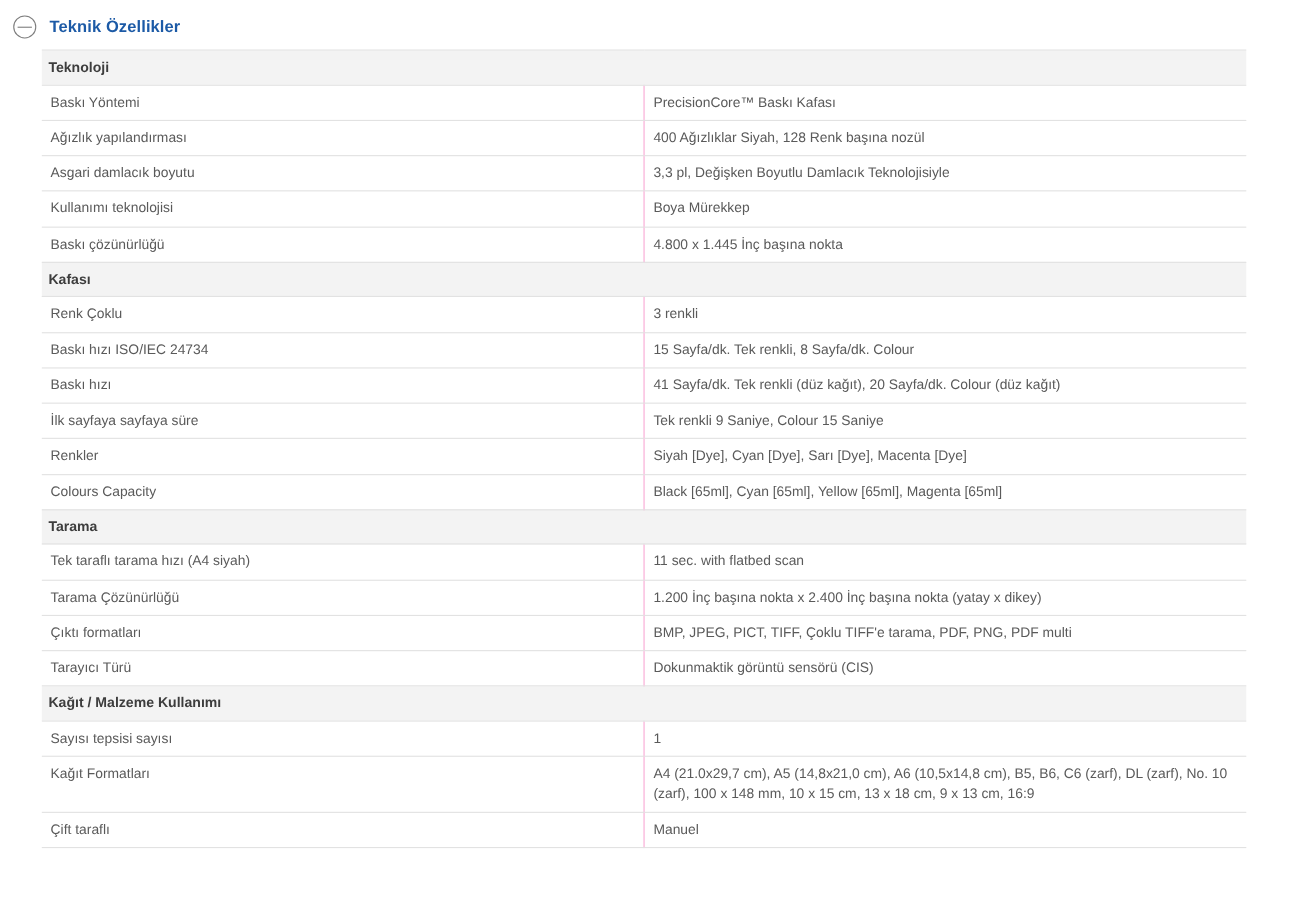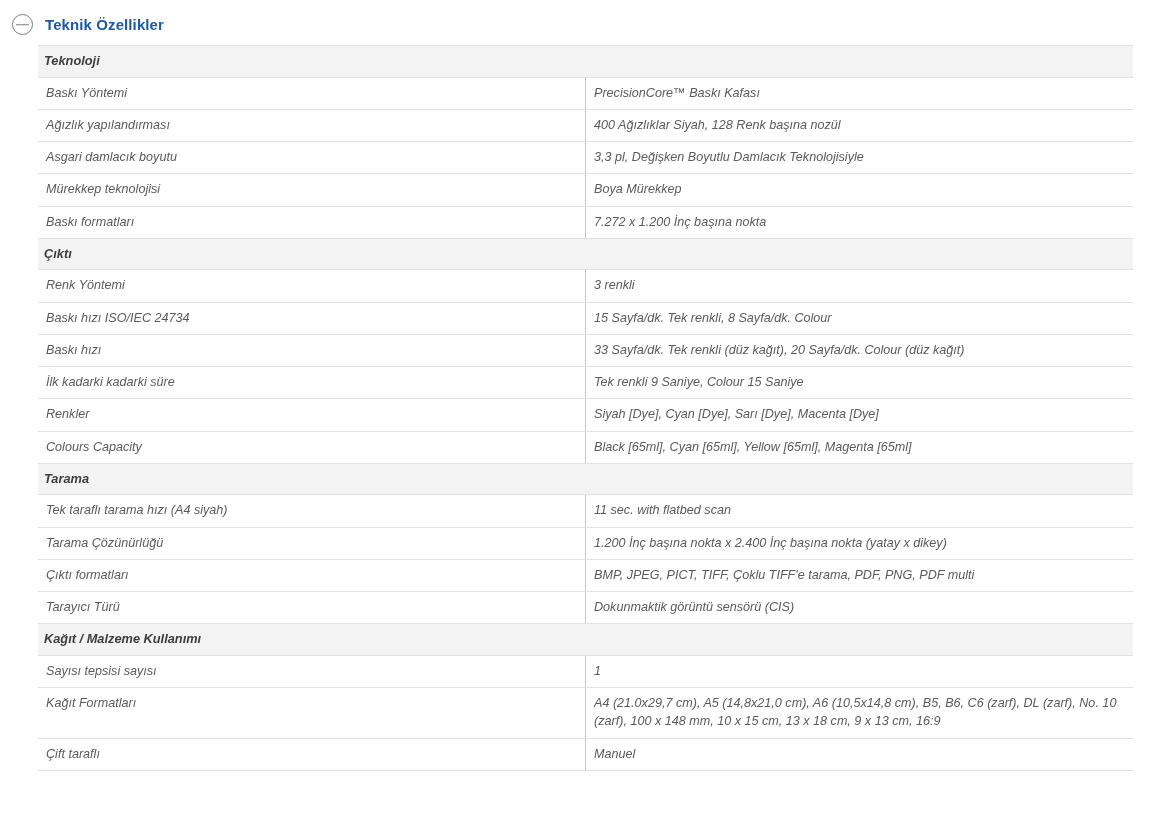--- a/index.html
+++ b/index.html
@@ -63,21 +63,20 @@
     border-collapse: collapse;
     table-layout: fixed;
   }
   table.spec-table td {
     vertical-align: top;
     padding: 6px 6px 7px 8px;
     font-size: 12.6px;
     line-height: 1.45;
     color: #5a5a5a;
     border-bottom: 1px solid #e2e2e2;
-    font-style: italic;
   }
   tr.group-row td {
     background: #f3f3f3;
     border-bottom: 1px solid #e2e2e2;
     border-top: 1px solid #e2e2e2;
     font-weight: bold;
     color: #3d3d3d;
     font-size: 12.8px;
     padding: 6px 8px 6px 6px;
   }
@@ -115,45 +114,45 @@
         </tr>
         <tr>
           <td class="label-cell">Ağızlık yapılandırması</td>
           <td class="value-cell">400 Ağızlıklar Siyah, 128 Renk başına nozül</td>
         </tr>
         <tr>
           <td class="label-cell">Asgari damlacık boyutu</td>
           <td class="value-cell">3,3 pl, Değişken Boyutlu Damlacık Teknolojisiyle</td>
         </tr>
         <tr>
-          <td class="label-cell">Mürekkep teknolojisi</td>
+          <td class="label-cell">Kullanımı teknolojisi</td>
           <td class="value-cell">Boya Mürekkep</td>
         </tr>
         <tr>
-          <td class="label-cell">Baskı formatları</td>
-          <td class="value-cell">7.272 x 1.200 İnç başına nokta</td>
-        </tr>
-
-        <tr class="group-row">
-          <td colspan="2">Çıktı</td>
-        </tr>
-        <tr>
-          <td class="label-cell">Renk Yöntemi</td>
+          <td class="label-cell">Baskı çözünürlüğü</td>
+          <td class="value-cell">4.800 x 1.445 İnç başına nokta</td>
+        </tr>
+
+        <tr class="group-row">
+          <td colspan="2">Kafası</td>
+        </tr>
+        <tr>
+          <td class="label-cell">Renk Çoklu</td>
           <td class="value-cell">3 renkli</td>
         </tr>
         <tr>
           <td class="label-cell">Baskı hızı ISO/IEC 24734</td>
           <td class="value-cell">15 Sayfa/dk. Tek renkli, 8 Sayfa/dk. Colour</td>
         </tr>
         <tr>
           <td class="label-cell">Baskı hızı</td>
-          <td class="value-cell">33 Sayfa/dk. Tek renkli (düz kağıt), 20 Sayfa/dk. Colour (düz kağıt)</td>
-        </tr>
-        <tr>
-          <td class="label-cell">İlk kadarki kadarki süre</td>
+          <td class="value-cell">41 Sayfa/dk. Tek renkli (düz kağıt), 20 Sayfa/dk. Colour (düz kağıt)</td>
+        </tr>
+        <tr>
+          <td class="label-cell">İlk sayfaya sayfaya süre</td>
           <td class="value-cell">Tek renkli 9 Saniye, Colour 15 Saniye</td>
         </tr>
         <tr>
           <td class="label-cell">Renkler</td>
           <td class="value-cell">Siyah [Dye], Cyan [Dye], Sarı [Dye], Macenta [Dye]</td>
         </tr>
         <tr>
           <td class="label-cell">Colours Capacity</td>
           <td class="value-cell">Black [65ml], Cyan [65ml], Yellow [65ml], Magenta [65ml]</td>
         </tr>

